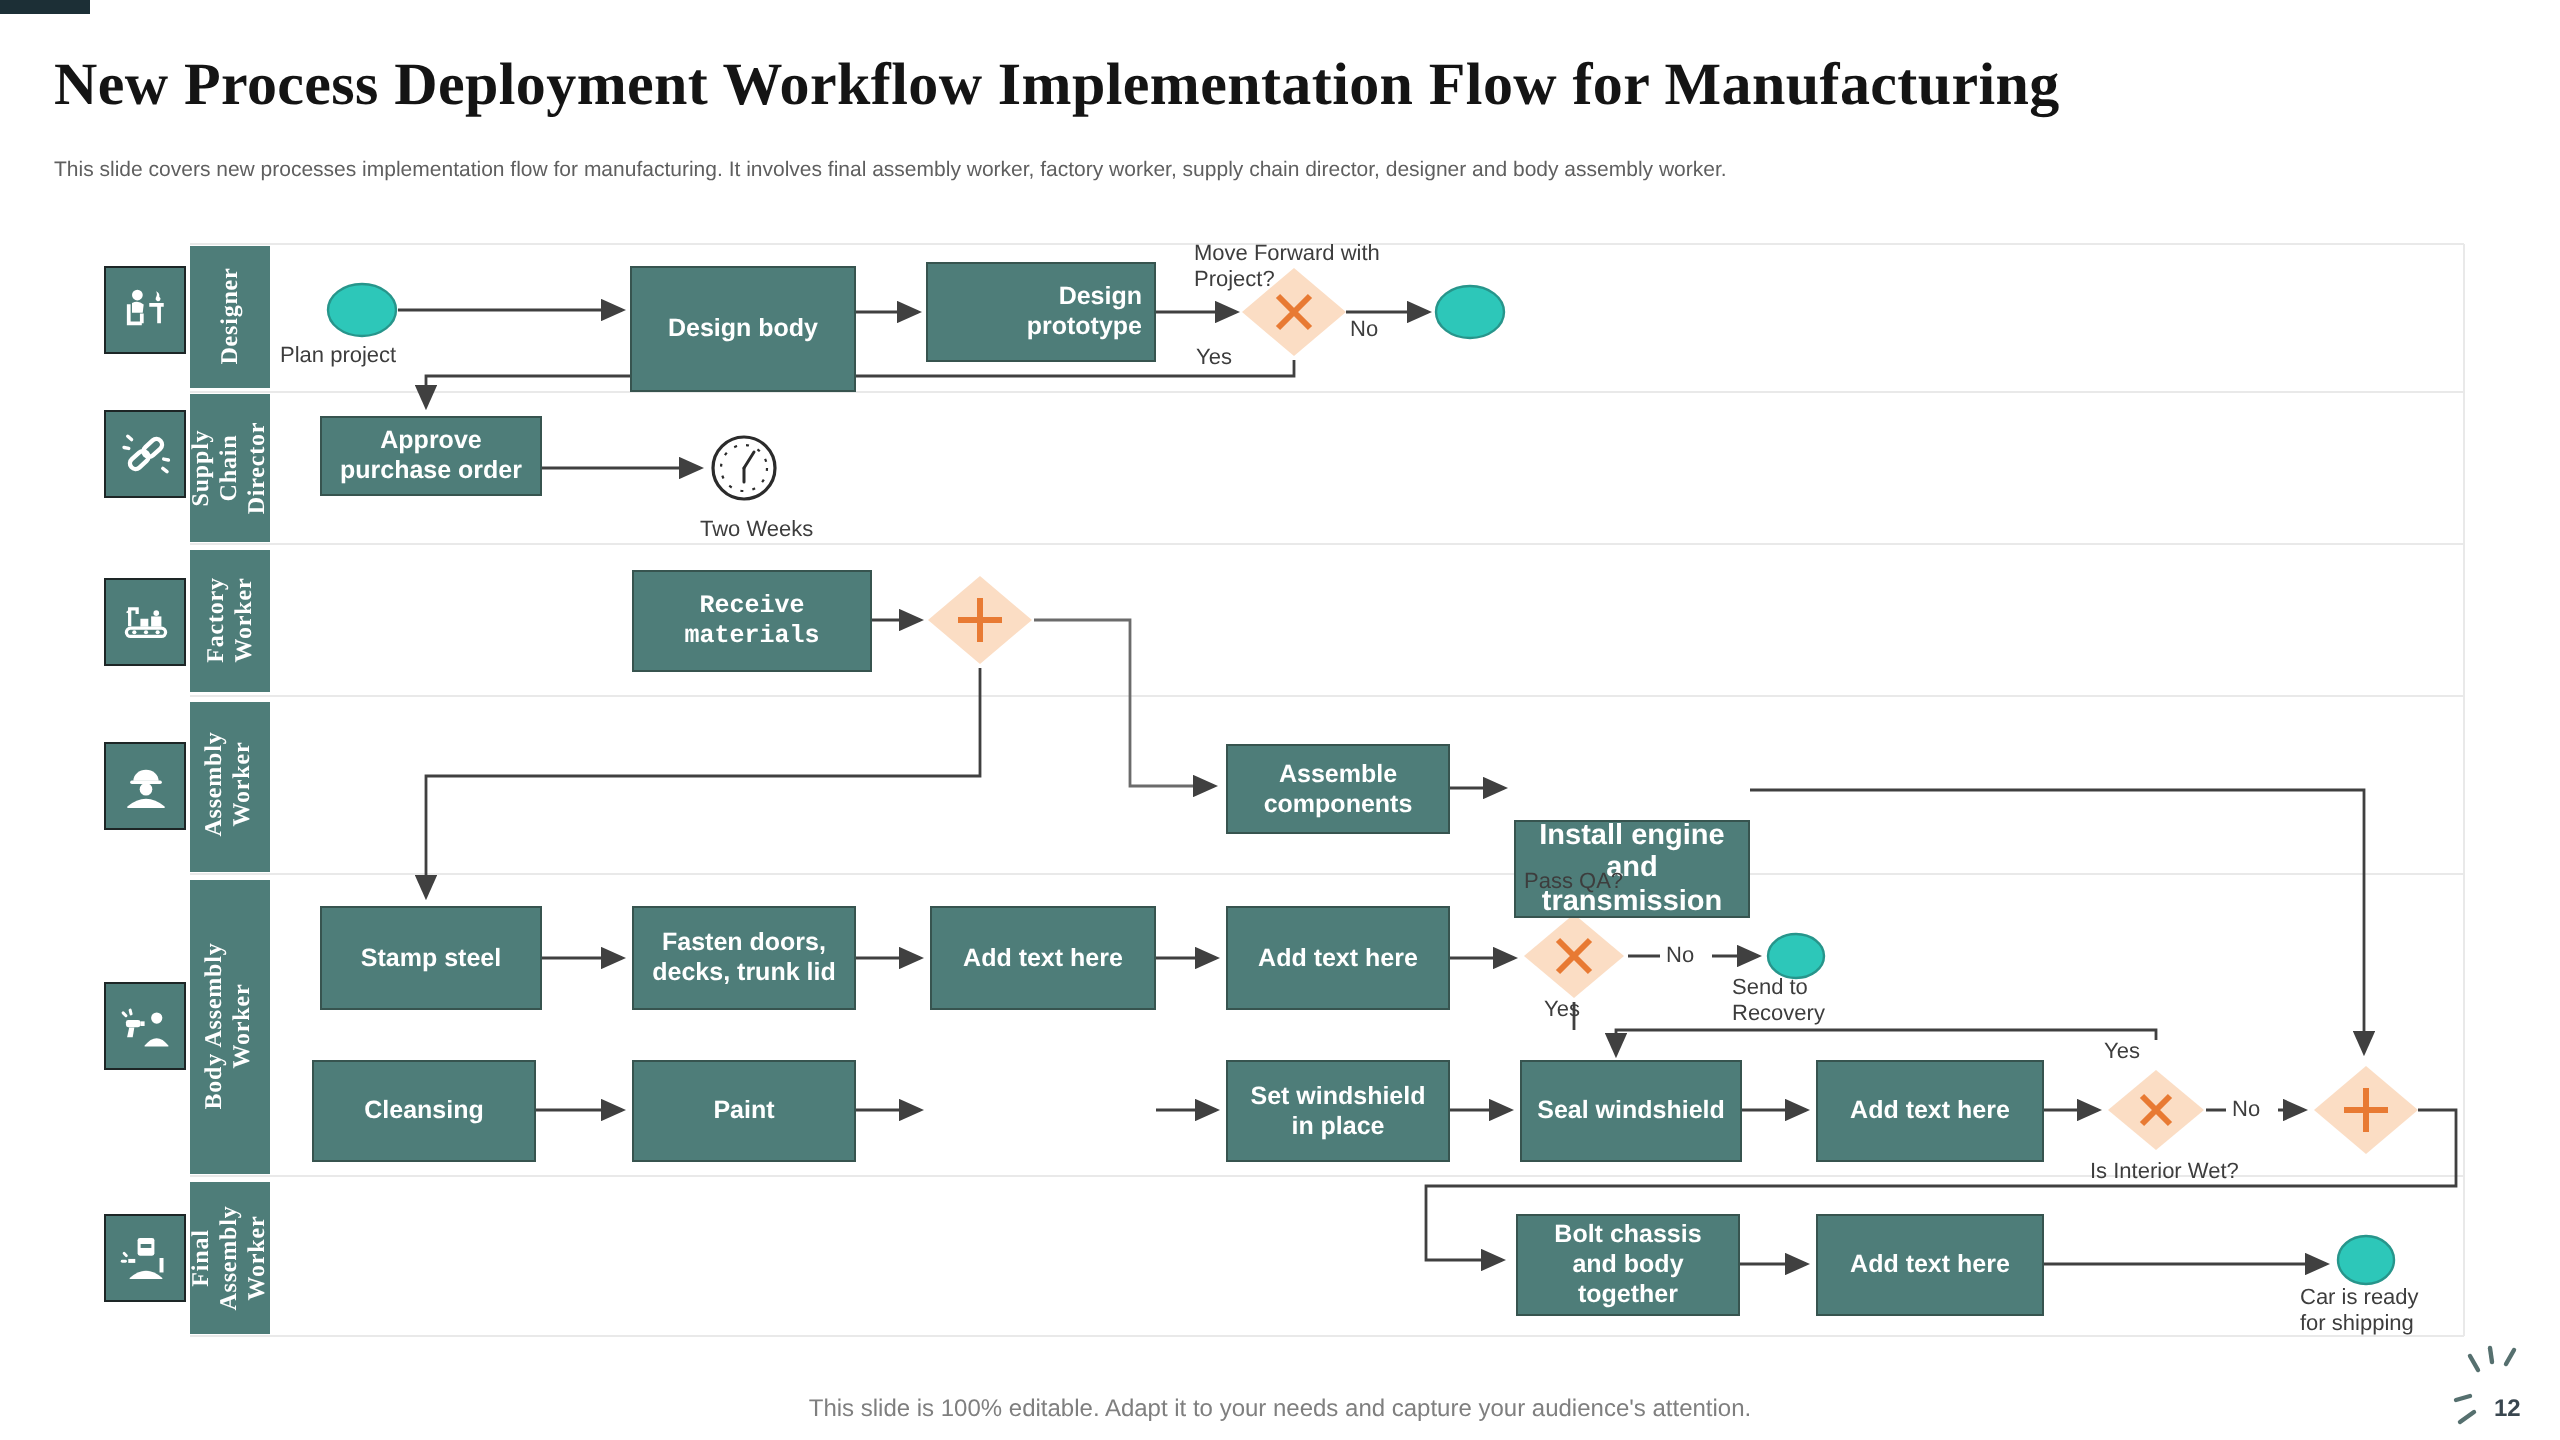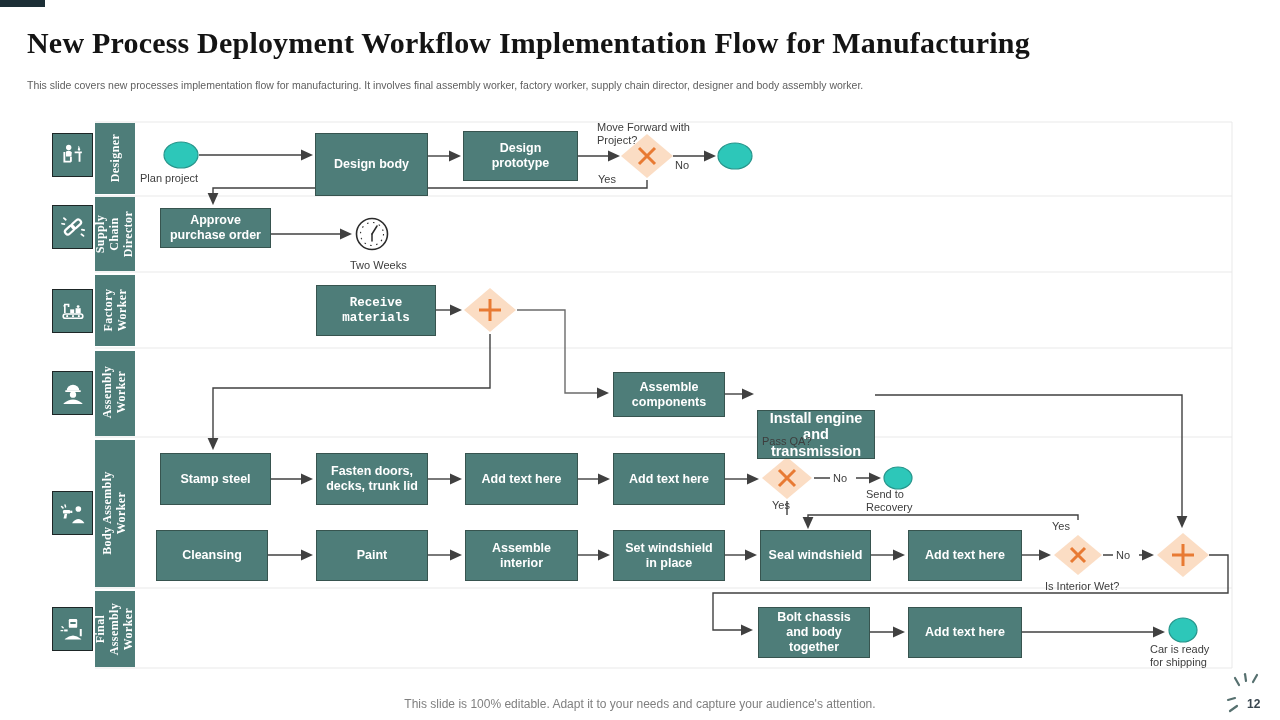--- a/index.html
+++ b/index.html
@@ -215,32 +215,31 @@
       <rect x="17.8" y="12" width="1.7" height="6.2" fill="#fff"></rect>
       <rect x="4.4" y="12.4" width="3" height="1.7" fill="#fff"></rect>
       <g stroke="#fff" stroke-width="1.2" stroke-linecap="round">
         <line x1="3.6" y1="11" x2="2.6" y2="10"></line>
         <line x1="3.2" y1="13.4" x2="1.8" y2="13.4"></line>
       </g>
     </svg>
   </div>
 
   <div class="abs box" style="left:315px;top:133px;width:113px;height:63px;" data-interactable="true">Design body</div>
-  <div class="abs box" style="left:463px;top:131px;width:115px;height:50px;" data-interactable="true">Design prototype</div>
+  <div class="abs box" style="left:463px;top:131px;width:115px;height:50px;text-align:right;" data-interactable="true">Design prototype</div>
   <div class="abs box" style="left:160px;top:208px;width:111px;height:40px;" data-interactable="true">Approve purchase order</div>
   <div class="abs box" style="left:316px;top:285px;width:120px;height:51px;font-family:Liberation Mono, monospace;" data-interactable="true">Receive materials</div>
   <div class="abs box" style="left:613px;top:372px;width:112px;height:45px;" data-interactable="true">Assemble components</div>
   <div class="abs box big" style="left:757px;top:370px;width:118px;height:49px;margin-top:40px;" data-interactable="true">Install engine and transmission</div>
   <div class="abs box" style="left:160px;top:453px;width:111px;height:52px;" data-interactable="true">Stamp steel</div>
   <div class="abs box" style="left:316px;top:453px;width:112px;height:52px;" data-interactable="true">Fasten doors, decks, trunk lid</div>
   <div class="abs box" style="left:465px;top:453px;width:113px;height:52px;" data-interactable="true">Add text here</div>
   <div class="abs box" style="left:613px;top:453px;width:112px;height:52px;" data-interactable="true">Add text here</div>
   <div class="abs box" style="left:156px;top:530px;width:112px;height:51px;" data-interactable="true">Cleansing</div>
   <div class="abs box" style="left:316px;top:530px;width:112px;height:51px;" data-interactable="true">Paint</div>
-  <div class="abs box" style="left:465px;top:530px;width:113px;height:51px;" data-interactable="true">Assemble interior</div>
   <div class="abs box" style="left:613px;top:530px;width:112px;height:51px;" data-interactable="true">Set windshield in place</div>
   <div class="abs box" style="left:760px;top:530px;width:111px;height:51px;" data-interactable="true">Seal windshield</div>
   <div class="abs box" style="left:908px;top:530px;width:114px;height:51px;" data-interactable="true">Add text here</div>
   <div class="abs box" style="left:758px;top:607px;width:112px;height:51px;" data-interactable="true">Bolt chassis and body together</div>
   <div class="abs box" style="left:908px;top:607px;width:114px;height:51px;" data-interactable="true">Add text here</div>
 
   <div class="abs lbl" style="left:140px;top:172px;width:82px;" data-interactable="false">Plan project</div>
   <div class="abs lbl" style="left:597px;top:121px;width:136px;" data-interactable="false">Move Forward with Project?</div>
   <div class="abs lbl" style="left:598px;top:173px;width:28px;" data-interactable="false">Yes</div>
   <div class="abs lbl onln" style="left:672px;top:159px;width:20px;" data-interactable="false">No</div>

